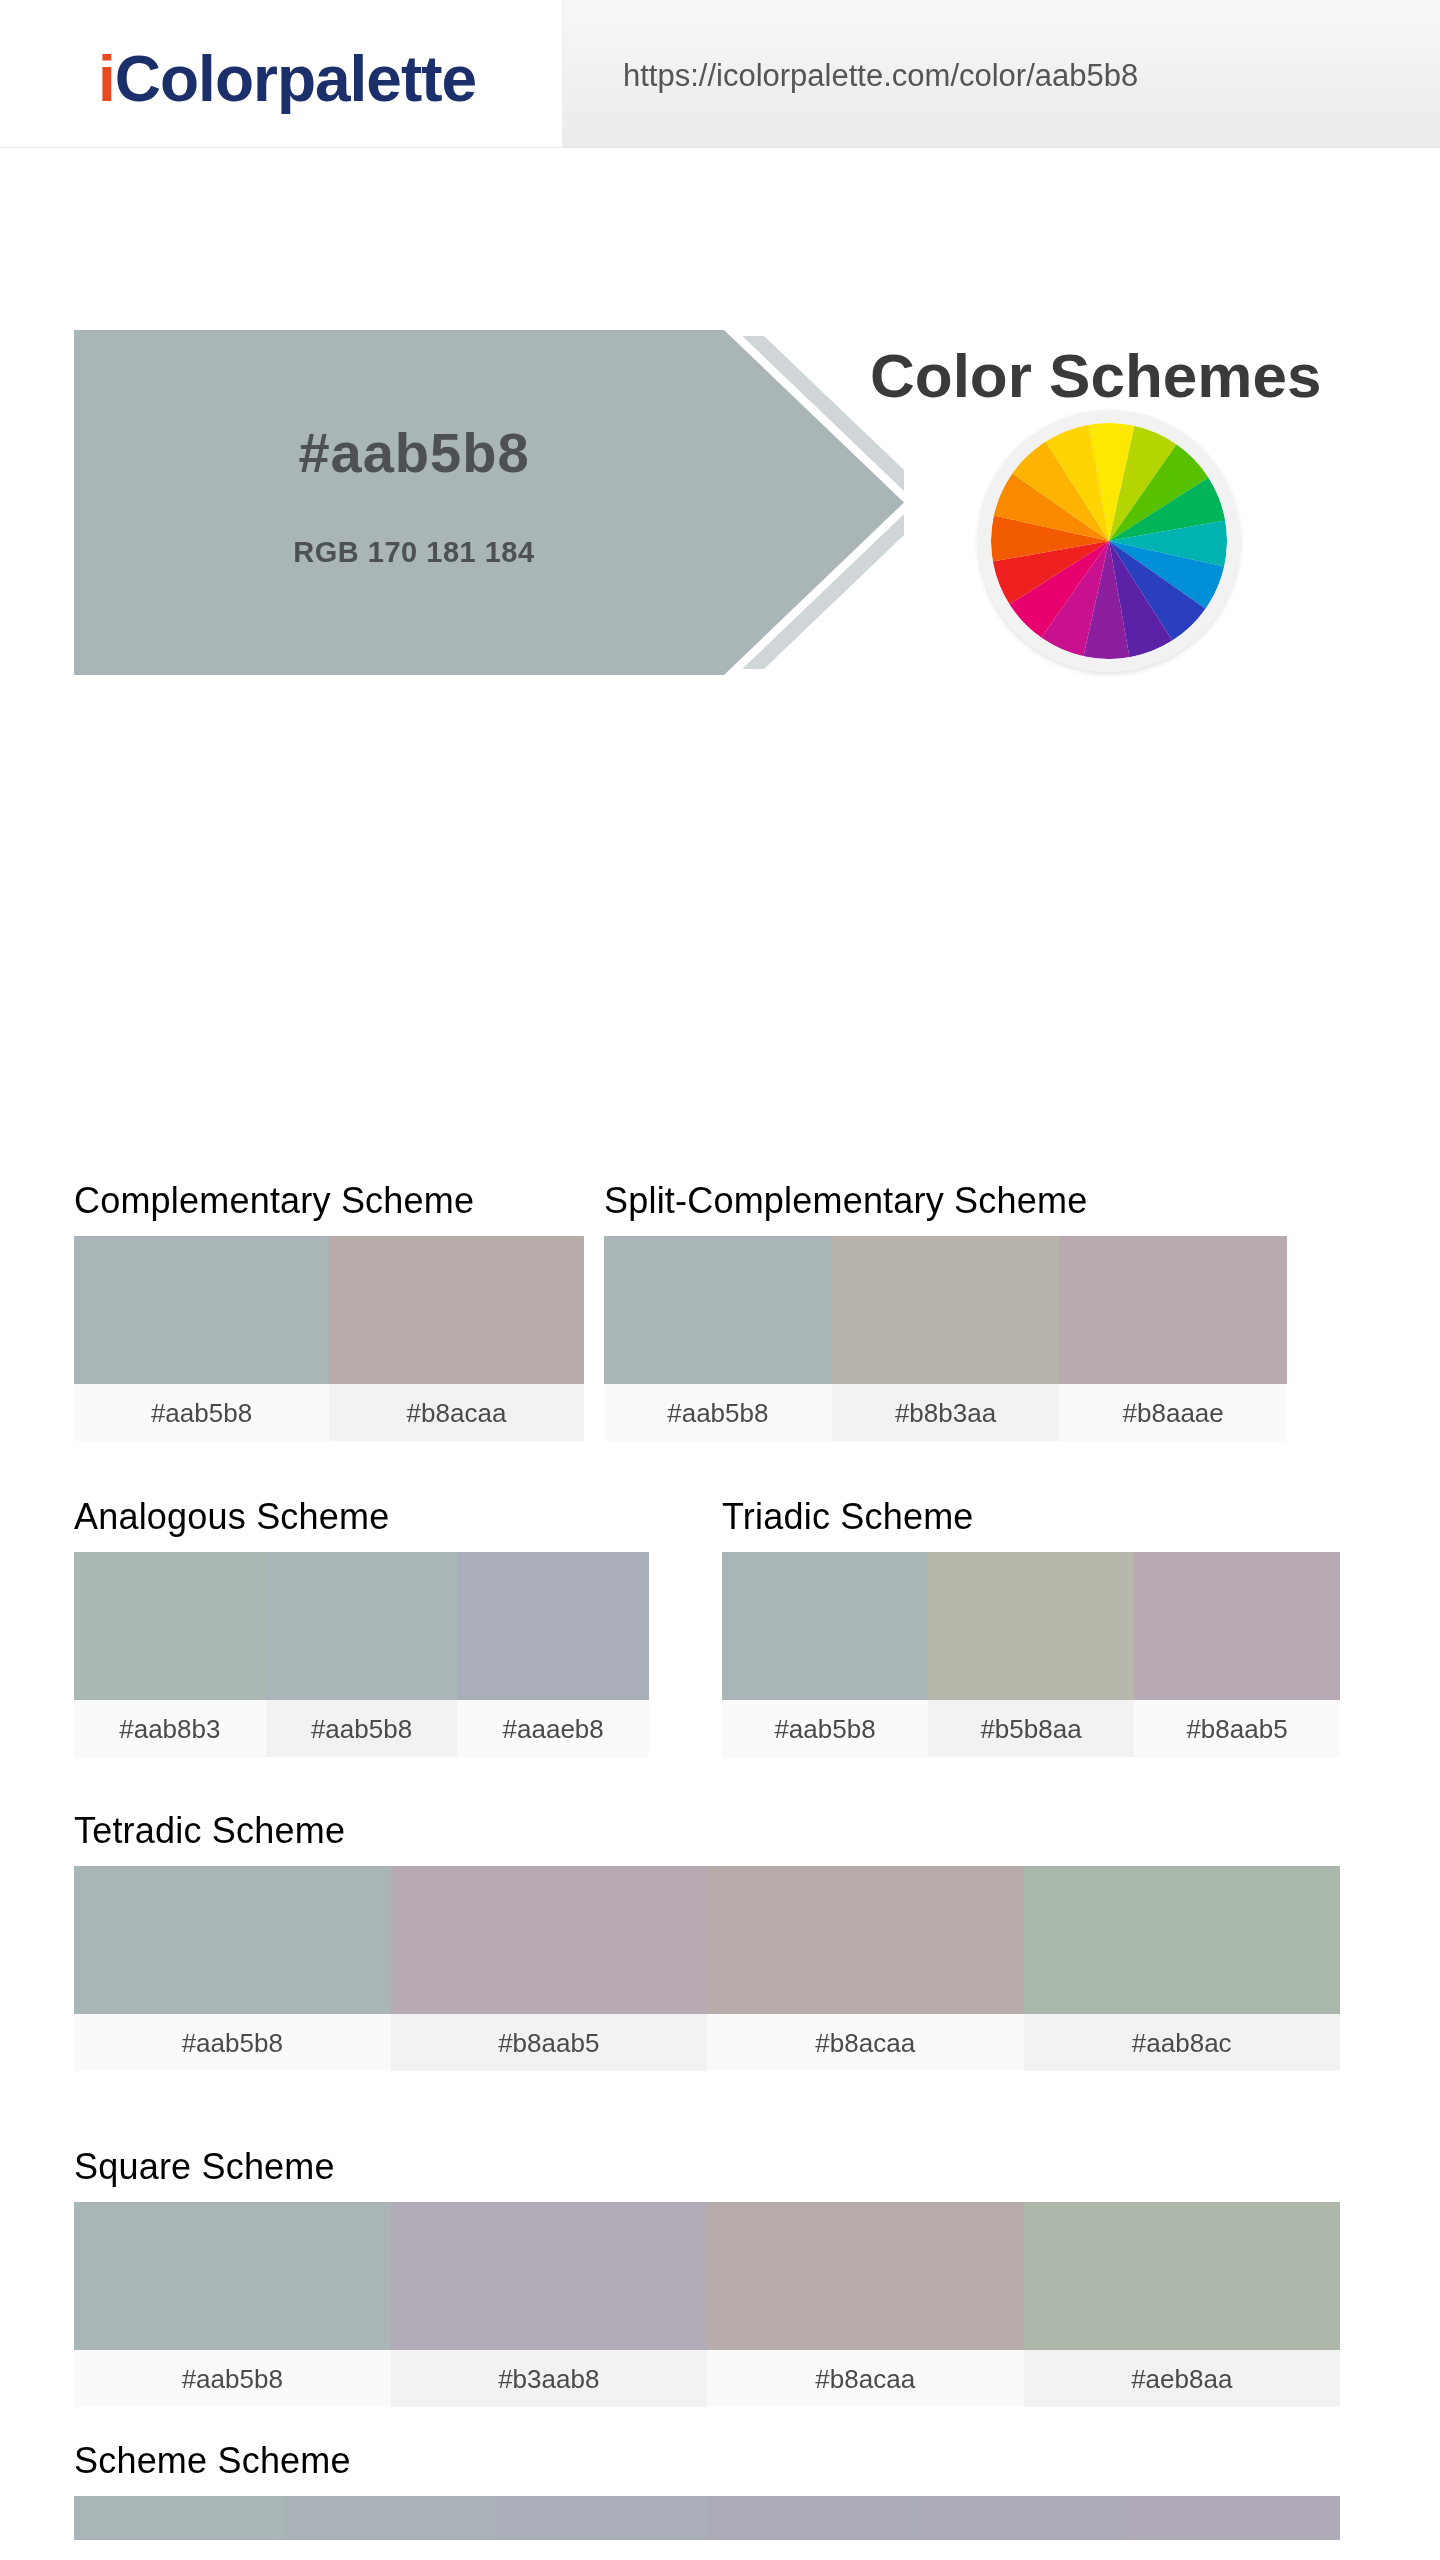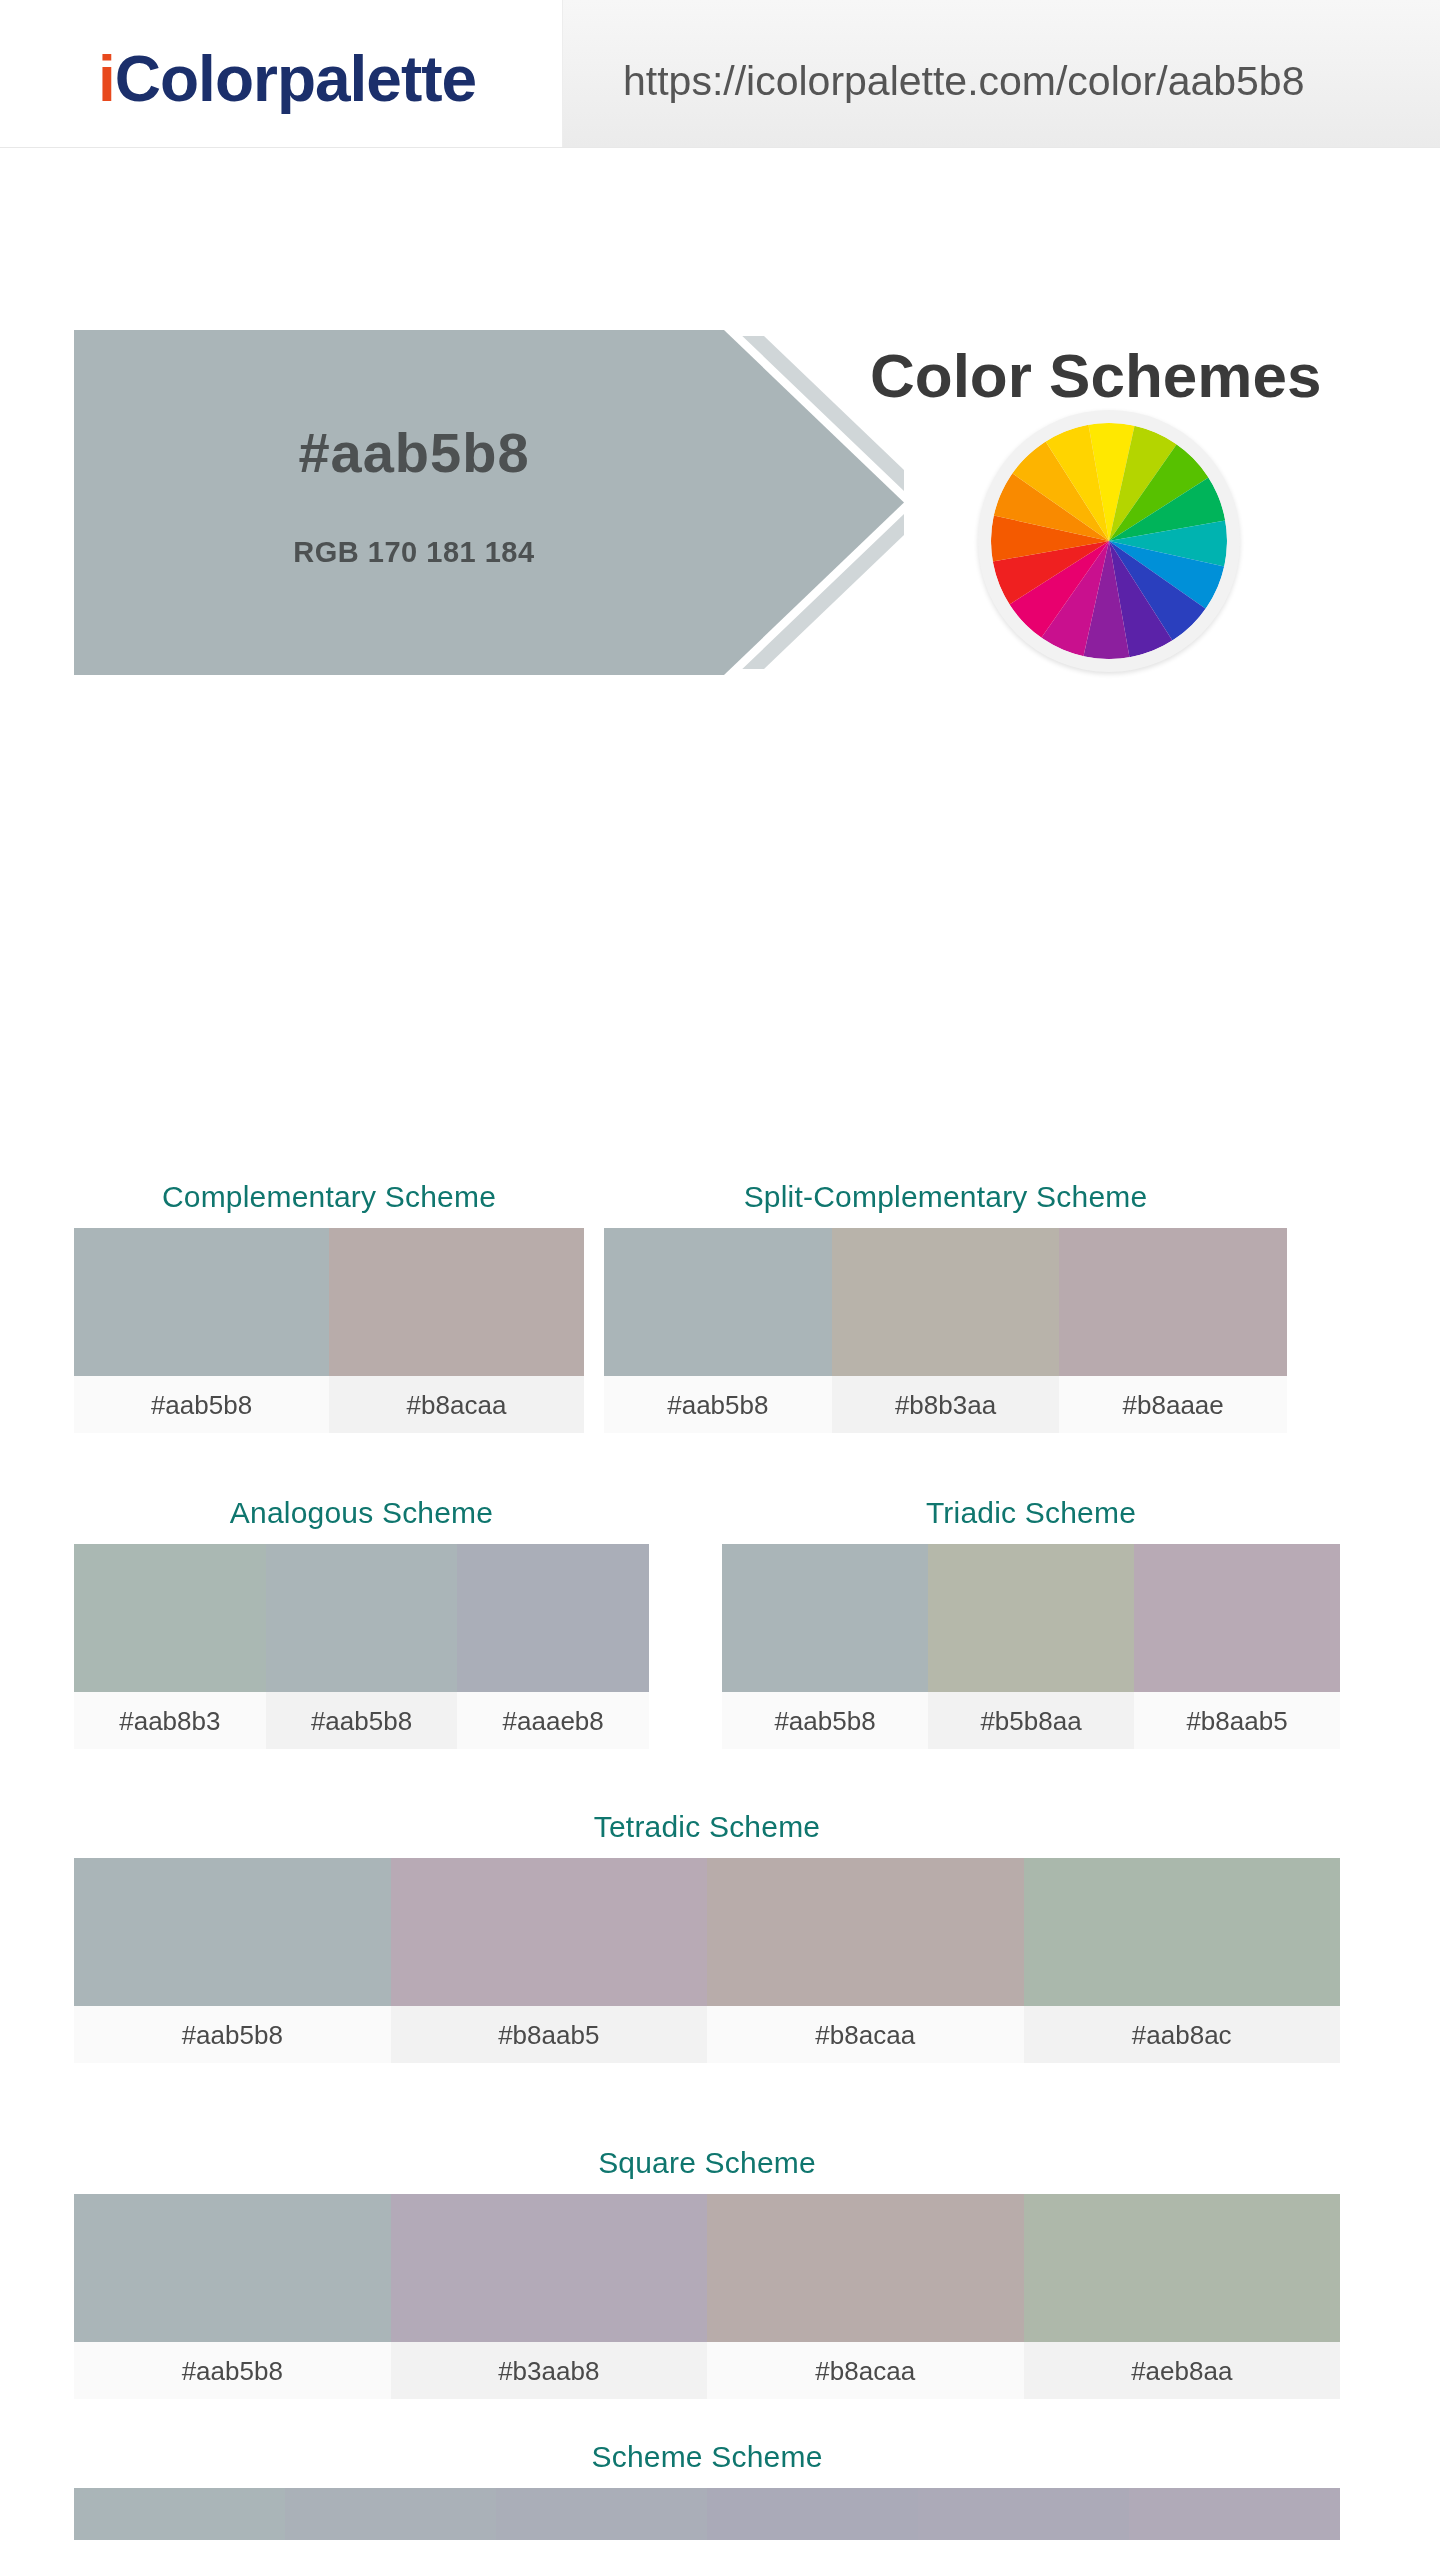--- a/index.html
+++ b/index.html
@@ -36,21 +36,21 @@
     top: 0;
     width: 878px;
     height: 147px;
     background: linear-gradient(#f7f7f7, #ebebeb);
     border-left: 1px solid #ededed;
   }
   .urltext {
     position: absolute;
     left: 623px;
     top: 58px;
-    font-size: 41px;
+    font-size: 31px;
     color: #555555;
     white-space: nowrap;
   }
 
   
   .hero {
     position: relative;
     height: 400px;
   }
   .arrow-wrap {
@@ -115,26 +115,25 @@
     overflow: hidden;
   }
 
   
   .schemes {
     position: relative;
     padding: 0;
   }
   .scheme-block { position: absolute; }
   .scheme-label {
-    font-size: 30px;
-    color: #0f766e;
+    font-size: 36px;
+    color: #000000;
     margin-bottom: 14px;
     white-space: nowrap;
     letter-spacing: 0.2px;
-    text-align: center;
   }
   .swatch-row {
     display: flex;
     height: 148px;
   }
   .swatch { flex: 1 1 0; }
   .label-row {
     display: flex;
     margin-top: 0;
   }

